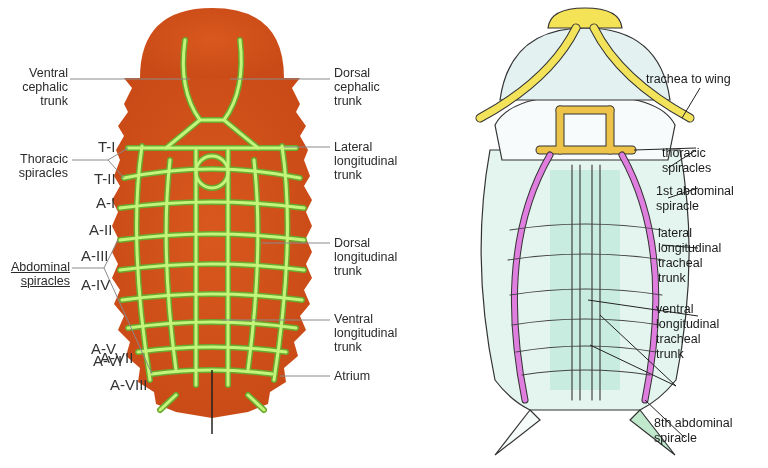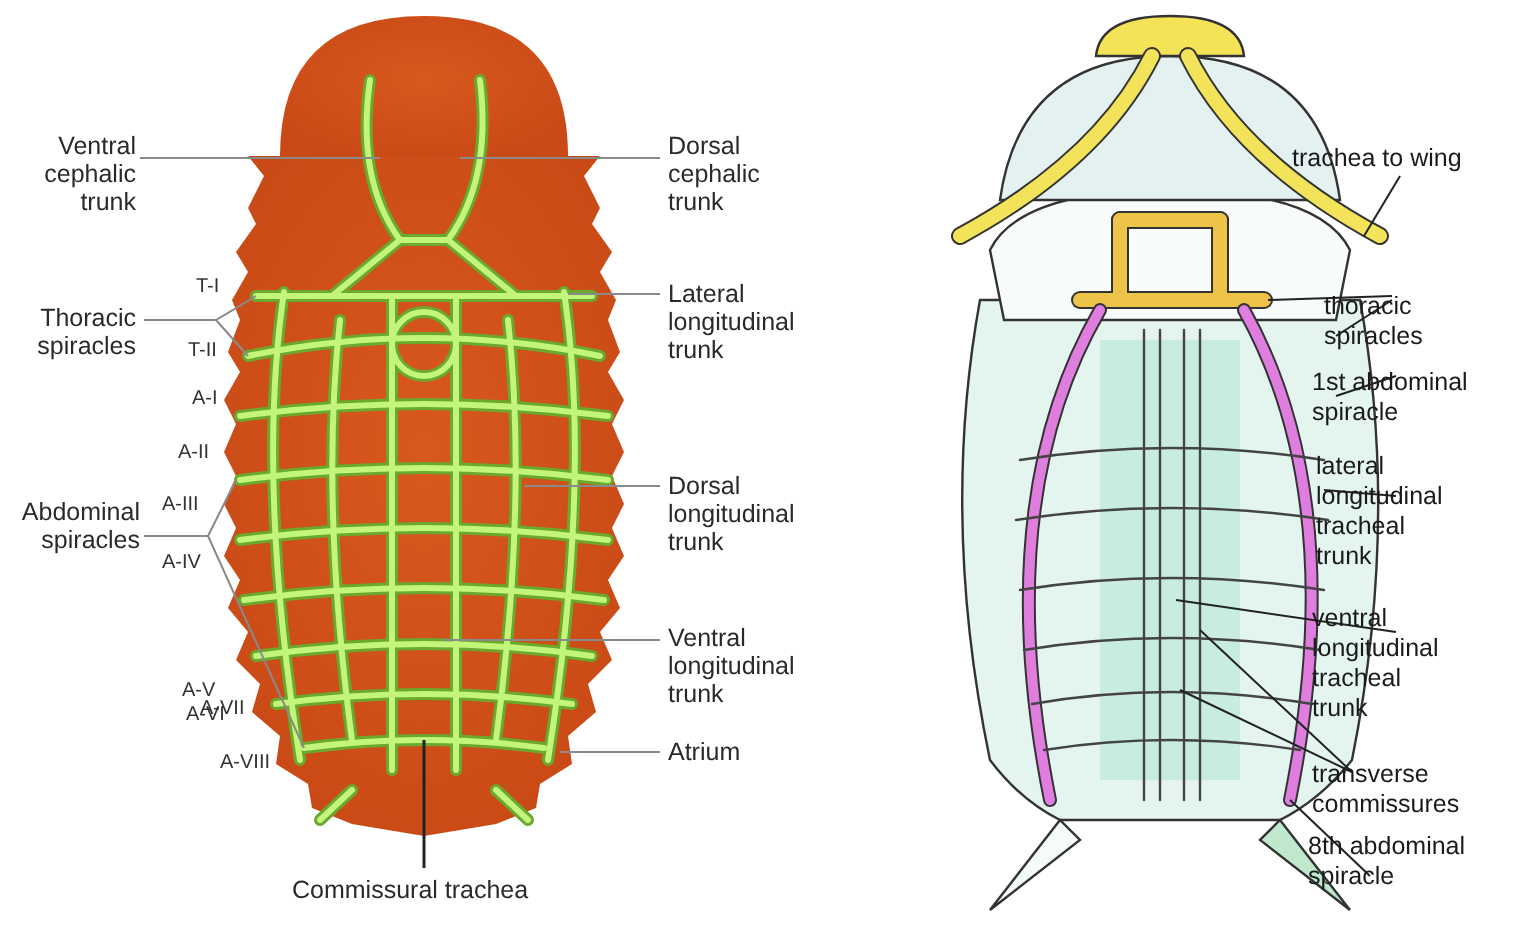--- a/index.html
+++ b/index.html
@@ -4,21 +4,21 @@
 <style>
   html, body { margin: 0; padding: 0; background: #ffffff; }
   body { width: 768px; height: 468px; position: relative; overflow: hidden;
          font-family: "Liberation Sans", sans-serif; }
   .panel { position: absolute; top: 0; height: 468px; }
   #left-panel { left: 0; width: 400px; }
   #right-panel { left: 400px; width: 368px; }
   svg.art { position: absolute; left: 0; top: 0; }
   .lbl { position: absolute; font-size: 12.5px; line-height: 14px; color: #2a2a2a; white-space: pre; }
   .lbl.right { text-align: right; }
-  .seg { position: absolute; font-size: 10px; color: #333; font-weight: normal; }
+  .seg { position: absolute; font-size: 15px; color: #333; font-weight: normal; }
   .rlbl { position: absolute; font-size: 12.5px; line-height: 15px; color: #1a1a1a; white-space: pre; }
 </style>
 </head>
 <body>
 
 <div id="left-panel" class="panel">
   <svg class="art" width="400" height="468" viewBox="0 0 400 468">
     <defs>
       <radialGradient id="bodyGrad" cx="50%" cy="45%" r="60%">
         <stop offset="0%" stop-color="#d9581f"></stop>
@@ -105,38 +105,37 @@
         <path d="M280,376 L330,376"></path>
     </g>
     <path d="M212,370 L212,434" stroke="#222" stroke-width="1.5"></path>
   </svg>
 
   <div class="lbl right" style="left:8px;top:66px;width:60px;">Ventral
 cephalic
 trunk</div>
   <div class="lbl right" style="left:4px;top:152px;width:64px;">Thoracic
 spiracles</div>
-  <div class="lbl right" style="left:2px;top:249px;width:68px;">Abdominal
+  <div class="lbl right" style="left:2px;top:260px;width:68px;text-decoration:underline;">Abdominal
 spiracles</div>
 
   <div class="lbl" style="left:334px;top:66px;">Dorsal
 cephalic
 trunk</div>
   <div class="lbl" style="left:334px;top:140px;">Lateral
 longitudinal
 trunk</div>
   <div class="lbl" style="left:334px;top:236px;">Dorsal
 longitudinal
 trunk</div>
   <div class="lbl" style="left:334px;top:312px;">Ventral
 longitudinal
 trunk</div>
   <div class="lbl" style="left:334px;top:369px;">Atrium</div>
 
-  <div class="lbl" style="left:146px;top:438px;">Commissural trachea</div>
 
   <div class="seg" style="left:98px;top:138px;">T-I</div>
   <div class="seg" style="left:94px;top:170px;">T-II</div>
   <div class="seg" style="left:96px;top:194px;">A-I</div>
   <div class="seg" style="left:89px;top:221px;">A-II</div>
   <div class="seg" style="left:81px;top:247px;">A-III</div>
   <div class="seg" style="left:81px;top:276px;">A-IV</div>
   <div class="seg" style="left:91px;top:300px;margin-top:40px;">A-V</div>
   <div class="seg" style="left:93px;top:324px;margin-top:28px;">A-VI</div>
   <div class="seg" style="left:100px;top:349px;text-align:right;">A-VII</div>
@@ -223,17 +222,15 @@
   <div class="rlbl" style="left:256px;top:184px;">1st abdominal
 spiracle</div>
   <div class="rlbl" style="left:258px;top:226px;">lateral
 longitudinal
 tracheal
 trunk</div>
   <div class="rlbl" style="left:256px;top:302px;">ventral
 longitudinal
 tracheal
 trunk</div>
-  <div class="rlbl" style="left:256px;top:380px;">transverse
-commissures</div>
   <div class="rlbl" style="left:254px;top:416px;">8th abdominal
 spiracle</div>
 </div>
 
 </body></html>

